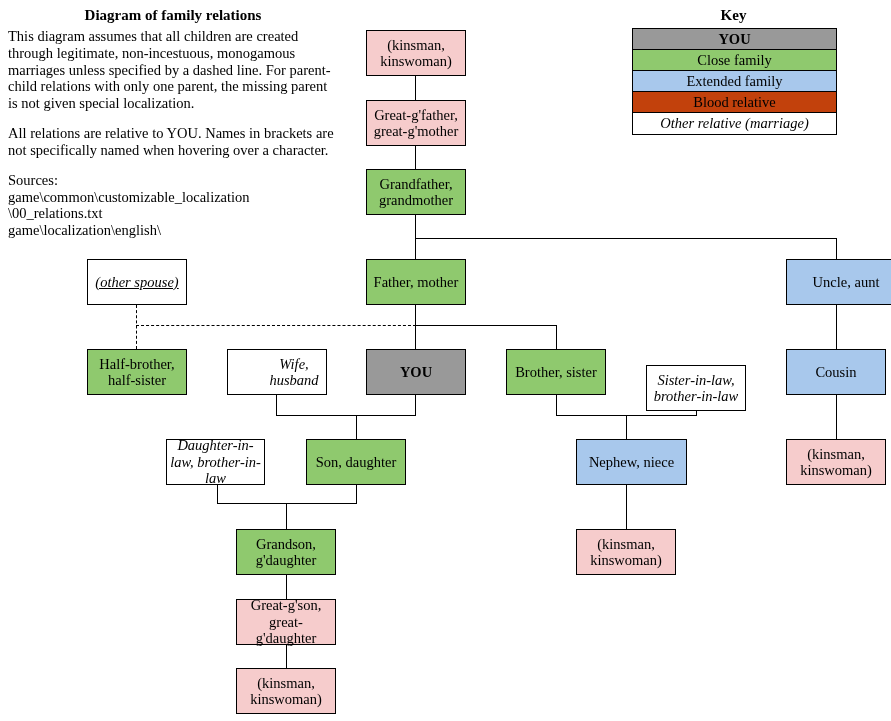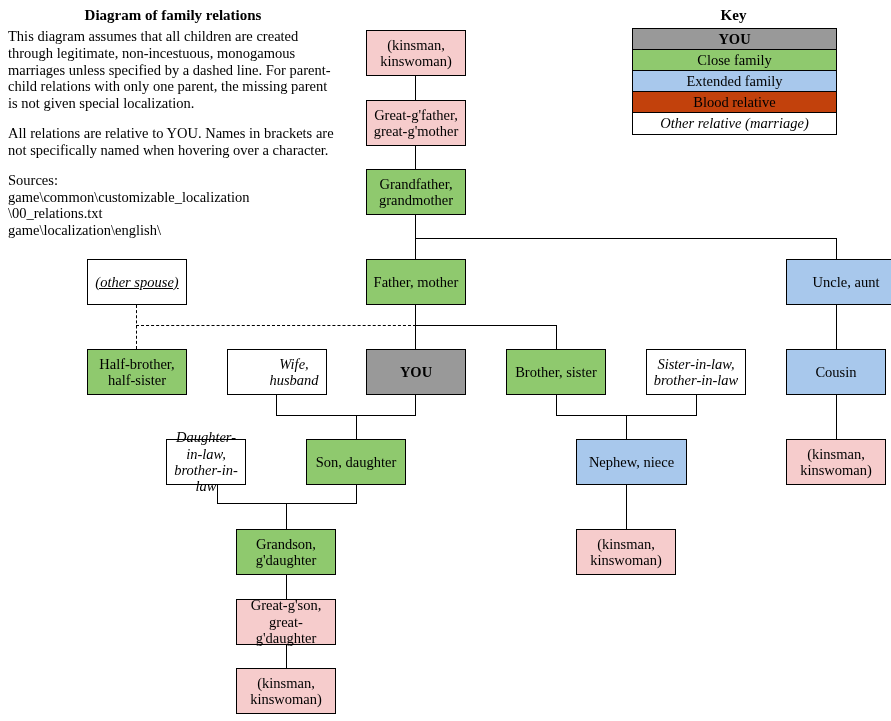--- a/index.html
+++ b/index.html
@@ -211,29 +211,29 @@
   </div>
 
   <div class="node c-you" style="left:366px; top:349px; width:100px; height:46px;">
     <span>YOU</span>
   </div>
 
   <div class="node c-close" style="left:506px; top:349px; width:100px; height:46px;">
     <span>Brother, sister</span>
   </div>
 
-  <div class="node c-other" style="left:646px; top:349px; width:100px; height:46px;align-items:center;">
+  <div class="node c-other" style="left:646px; top:365px; width:100px; height:46px;align-items:center;">
     <span>Sister-in-law, brother-in-law</span>
   </div>
 
   <div class="node c-ext" style="left:786px; top:349px; width:100px; height:46px;">
     <span>Cousin</span>
   </div>
 
-  <div class="node c-other" style="left:166px; top:439px; width:80px; height:46px;">
+  <div class="node c-other" style="left:166px; top:439px; width:99px; height:46px;">
     <span>Daughter-in-law, brother-in-law</span>
   </div>
 
   <div class="node c-close" style="left:306px; top:439px; width:100px; height:46px;">
     <span>Son, daughter</span>
   </div>
 
   <div class="node c-ext" style="left:576px; top:439px; width:111px; height:46px;">
     <span>Nephew, niece</span>
   </div>

